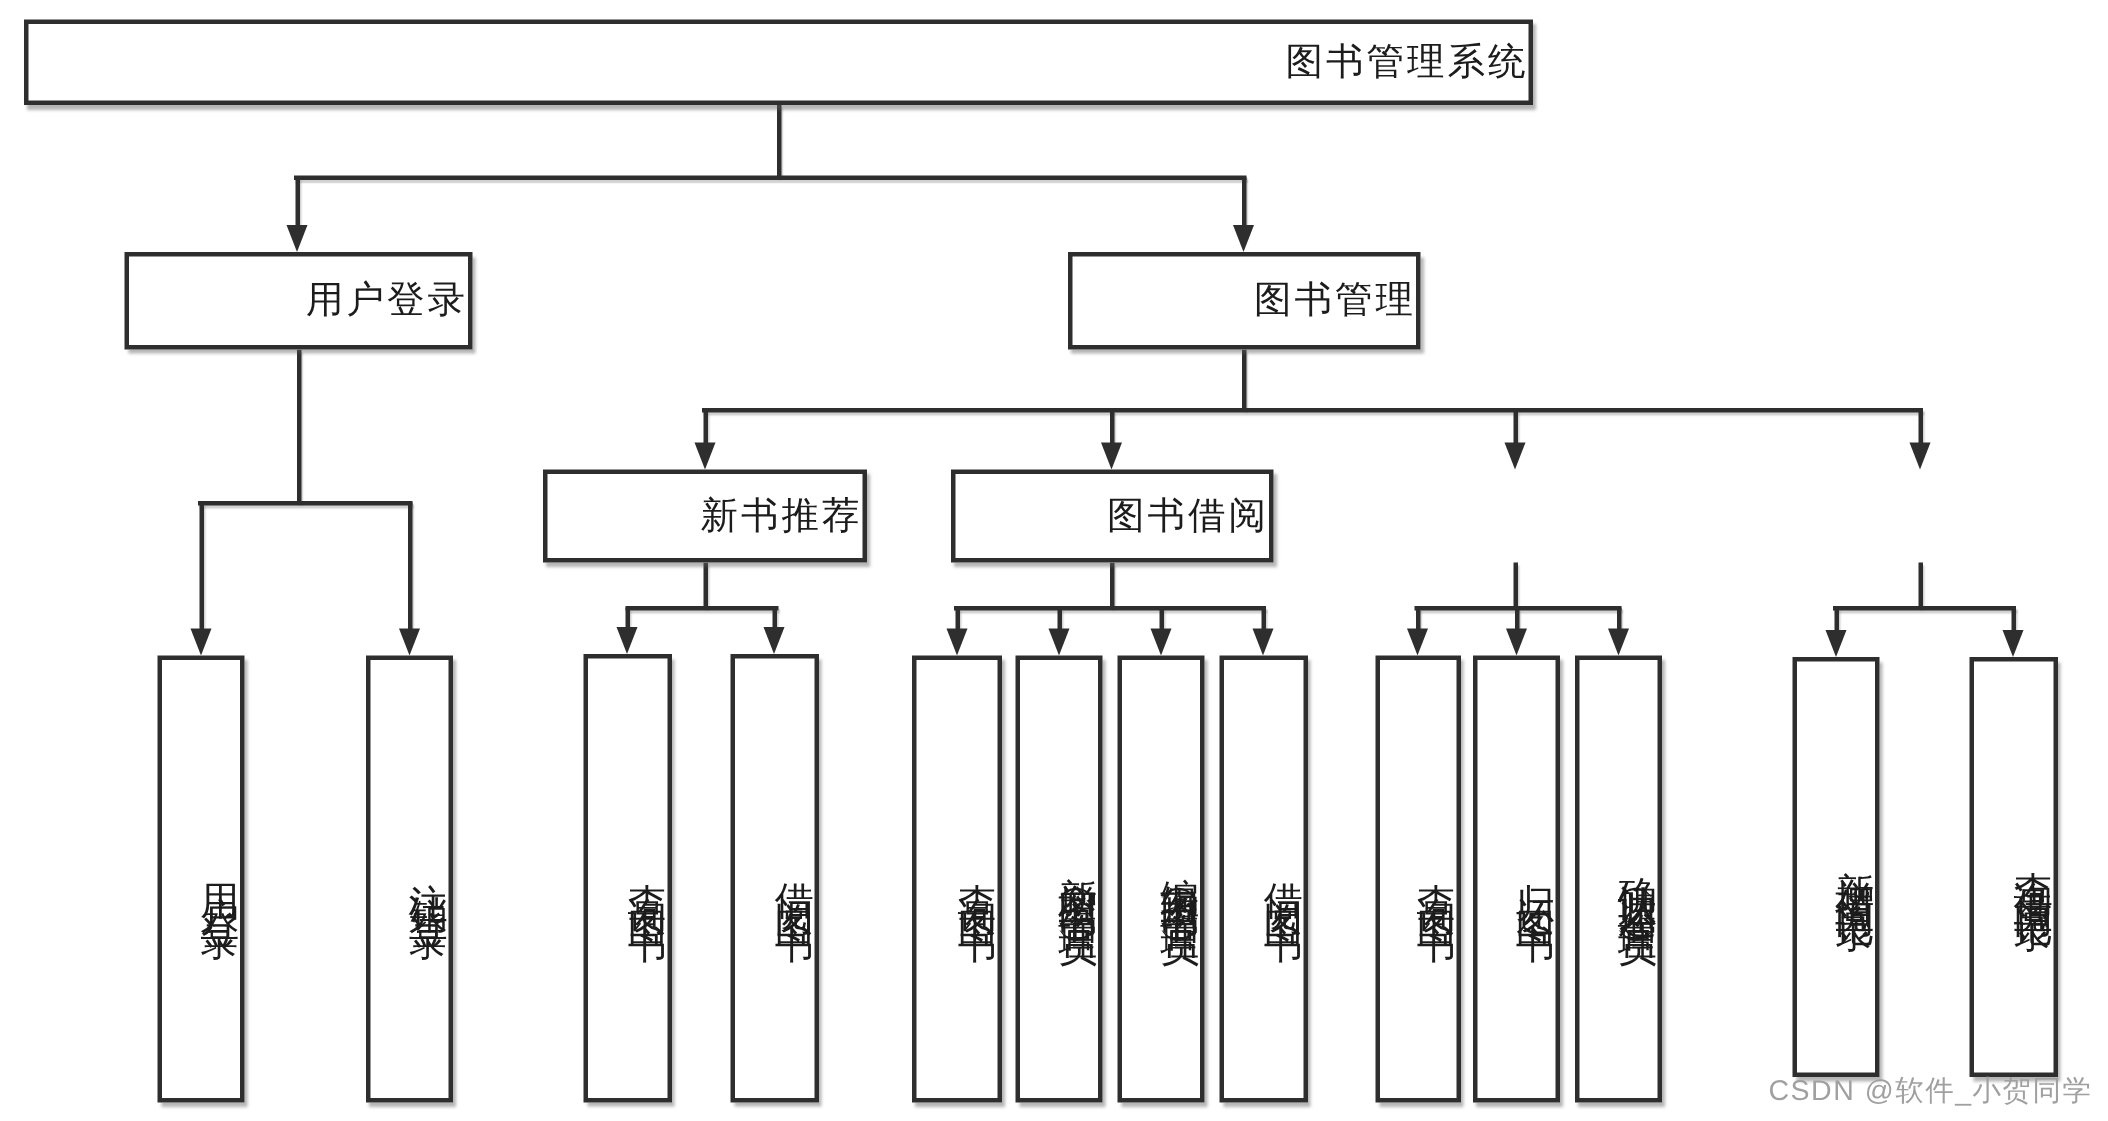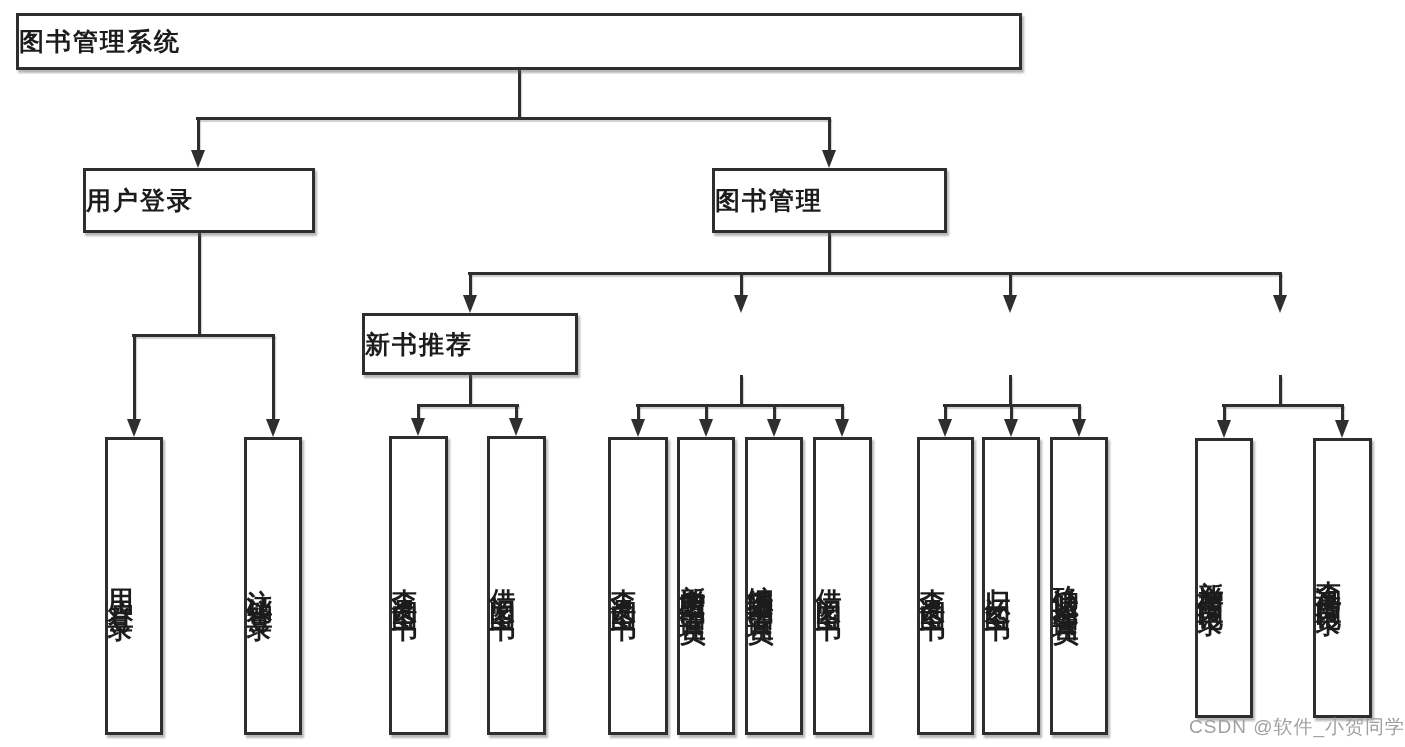--- a/index.html
+++ b/index.html
@@ -8,24 +8,23 @@
     width:1405px;height:747px;
     background:var(--bg,#fff);
     font-family:"Liberation Sans","DejaVu Sans",sans-serif;
     overflow:hidden;
   }
   .node{
     position:absolute;
     box-sizing:border-box;
     background:var(--fill,#fff);
     border:3px solid var(--line,#2e2e2e);
-    display:flex;align-items:center;justify-content:flex-start;
+    display:flex;align-items:center;justify-content:flex-end;
     box-shadow:2px 3px 2px rgba(90,90,90,0.45);
     color:var(--text,#1c1c1c);
-    font-weight:bold;
   }
   .node .label{
     line-height:1;
     white-space:nowrap;
     color:var(--text,#1c1c1c);
   }
   .node.h .label{font-size:25px;letter-spacing:2px;}
   .node.v .label{
     writing-mode:vertical-rl;
     text-orientation:mixed;
@@ -52,21 +51,21 @@
     letter-spacing:1px;
     color:var(--wm,#a0a0a0);
     z-index:5;
     white-space:nowrap;
   }
 </style>
 </head>
 <body>
 
 <div id="canvas" style="--line: #2e2e2e; --fill: #ffffff; --text: #1c1c1c; --wm: #a0a0a0; --bg: #ffffff;">
-  <div class="watermark" style="top:714px;right:0;margin-left:12px;">CSDN @软件_小贺同学</div>
+  <div class="watermark" style="top:714px;right:10px;margin-left:12px;">CSDN @软件_小贺同学</div>
 <div class="cline" style="left: 517.5px; top: 70px; width: 3px; height: 48px;"></div>
     <div class="cline" style="left: 196px; top: 116.5px; width: 635px; height: 3px;"></div>
     <div class="cline" style="left: 196.5px; top: 118px; width: 3px; height: 33px;"></div>
     <div class="arrowhead" style="left: 190.5px; top: 150px;"></div>
     <div class="cline" style="left: 827.5px; top: 118px; width: 3px; height: 33px;"></div>
     <div class="arrowhead" style="left: 821.5px; top: 150px;"></div>
     <div class="cline" style="left: 827.5px; top: 233px; width: 3px; height: 40px;"></div>
     <div class="cline" style="left: 468px; top: 271.5px; width: 814px; height: 3px;"></div>
     <div class="cline" style="left: 468.5px; top: 273px; width: 3px; height: 23px;"></div>
     <div class="arrowhead" style="left: 462.5px; top: 295px;"></div>
@@ -129,20 +128,23 @@
     </div>
     <div class="node h" style="left: 362px; top: 313px; width: 216px; height: 62px;">
       <span class="label">新书推荐</span>
     </div>
     <div class="node v" style="left: 389px; top: 436px; width: 59px; height: 299px;">
       <span class="label sp-wide">查询图书</span>
     </div>
     <div class="node v" style="left: 487px; top: 436px; width: 59px; height: 299px;">
       <span class="label sp-wide">借阅图书</span>
     </div>
+    <div class="node h" style="left: 634px; top: 313px; width: 215px; height: 62px;">
+      <span class="label">图书借阅</span>
+    </div>
     <div class="node v" style="left: 608px; top: 437px; width: 60px; height: 298px;">
       <span class="label sp-wide">查询图书</span>
     </div>
     <div class="node v" style="left: 677px; top: 437px; width: 58px; height: 298px;">
       <span class="label sp-tight">新增图书（管理员）</span>
     </div>
     <div class="node v" style="left: 745px; top: 437px; width: 58px; height: 298px;">
       <span class="label sp-tight">编辑图书（管理员）</span>
     </div>
     <div class="node v" style="left: 813px; top: 437px; width: 59px; height: 298px;">

